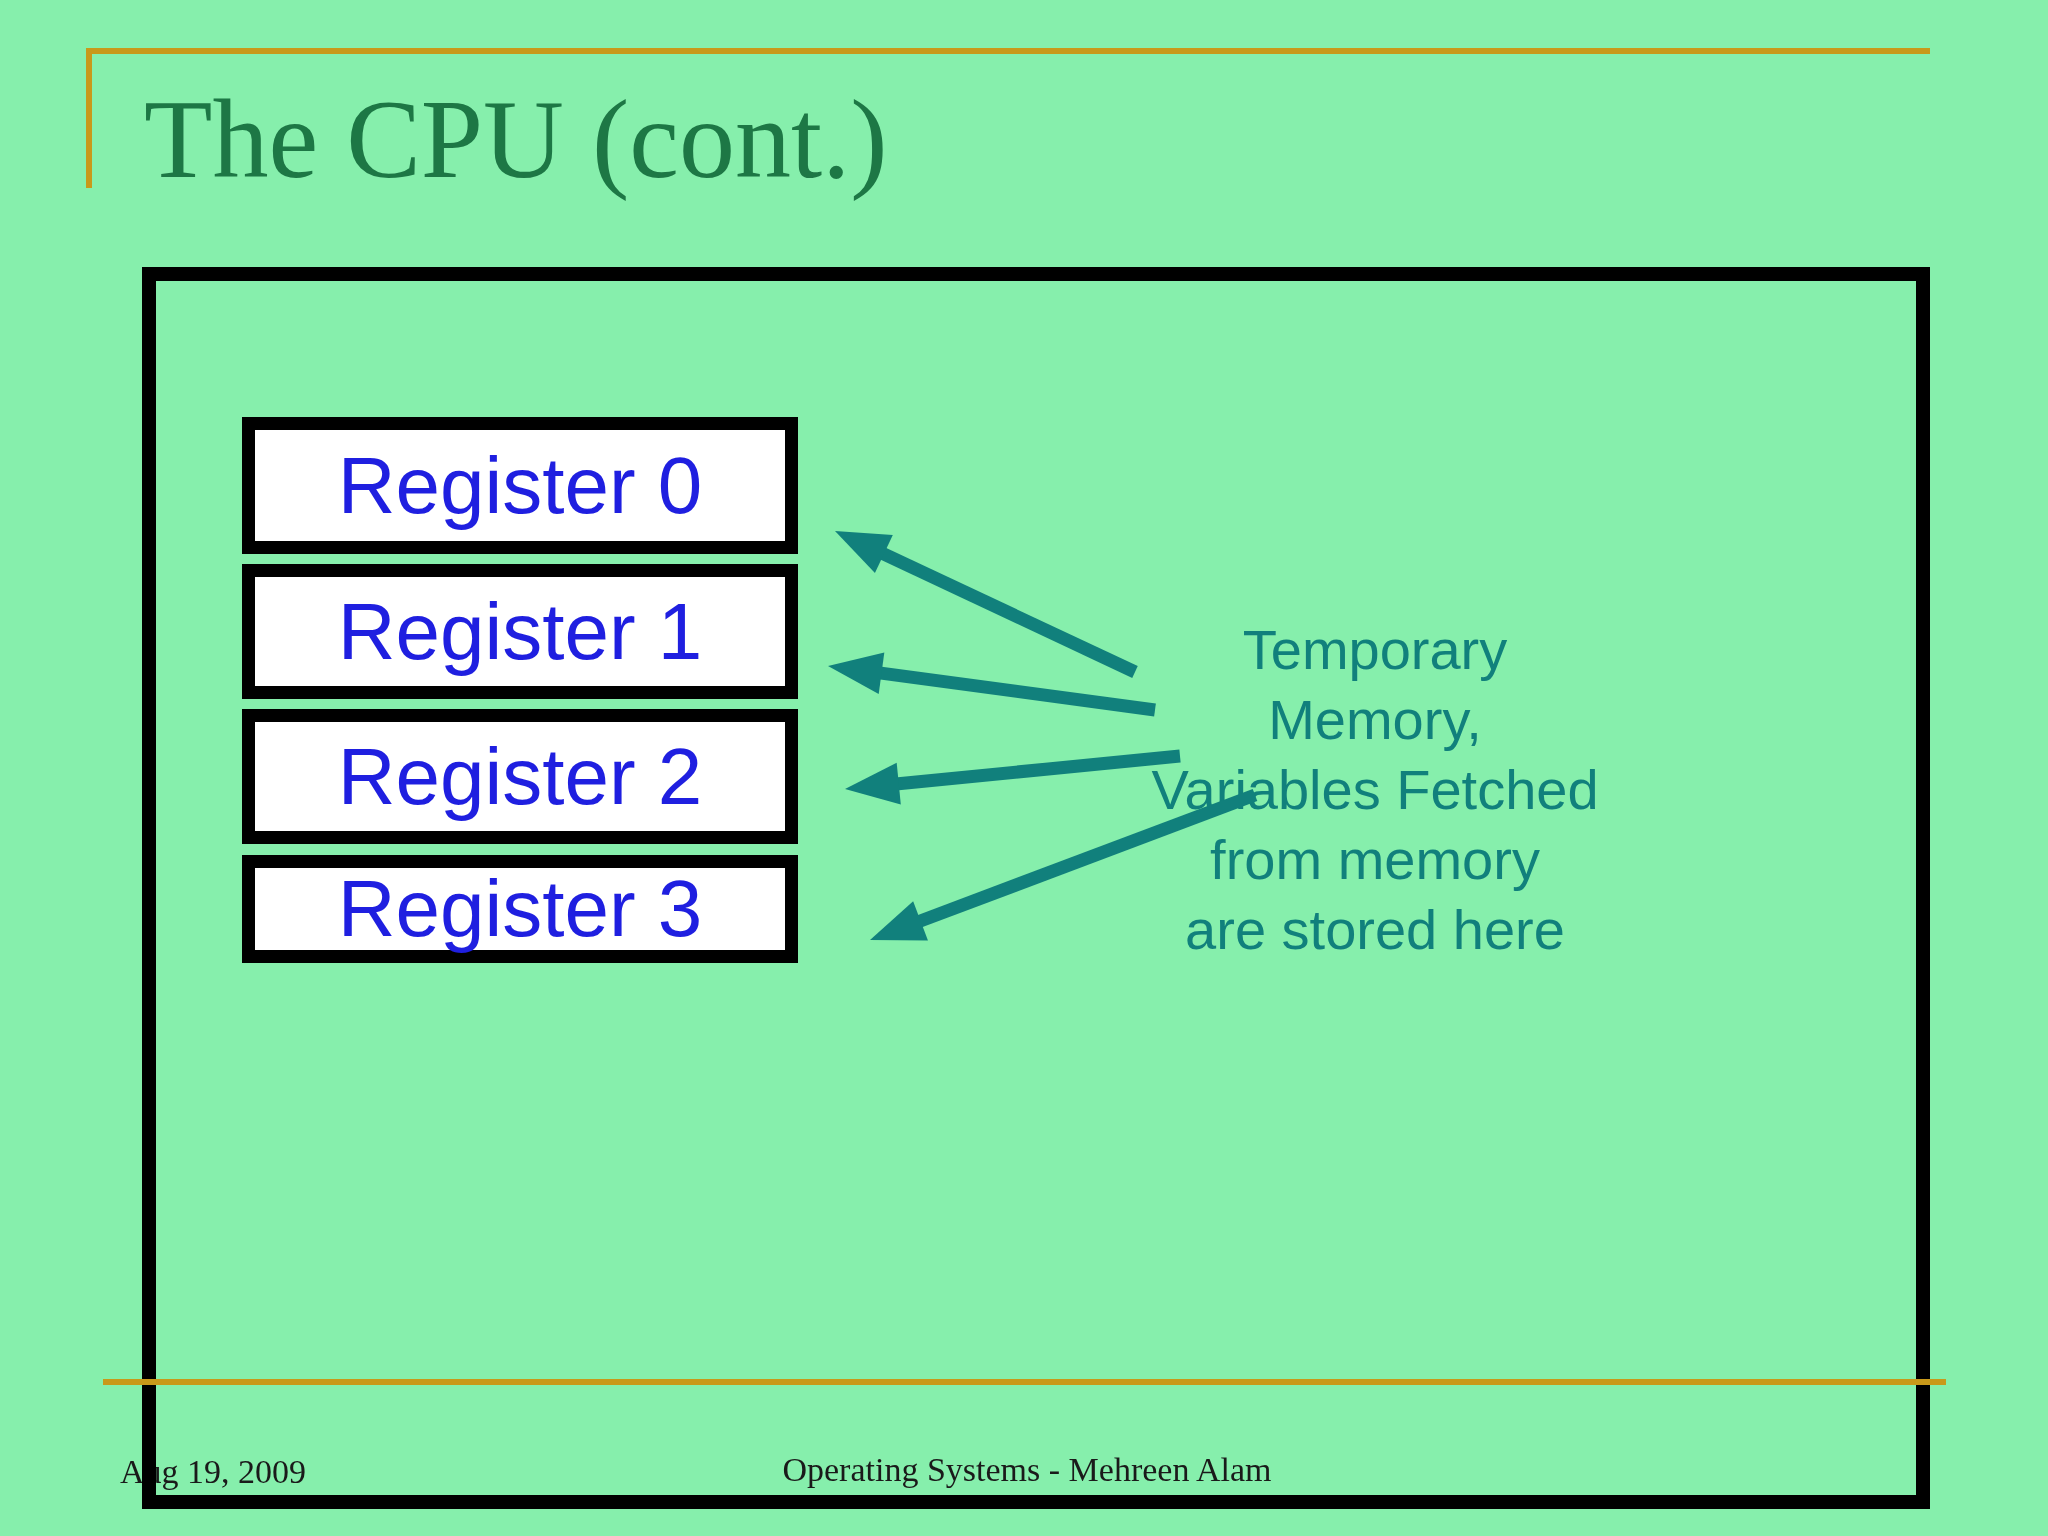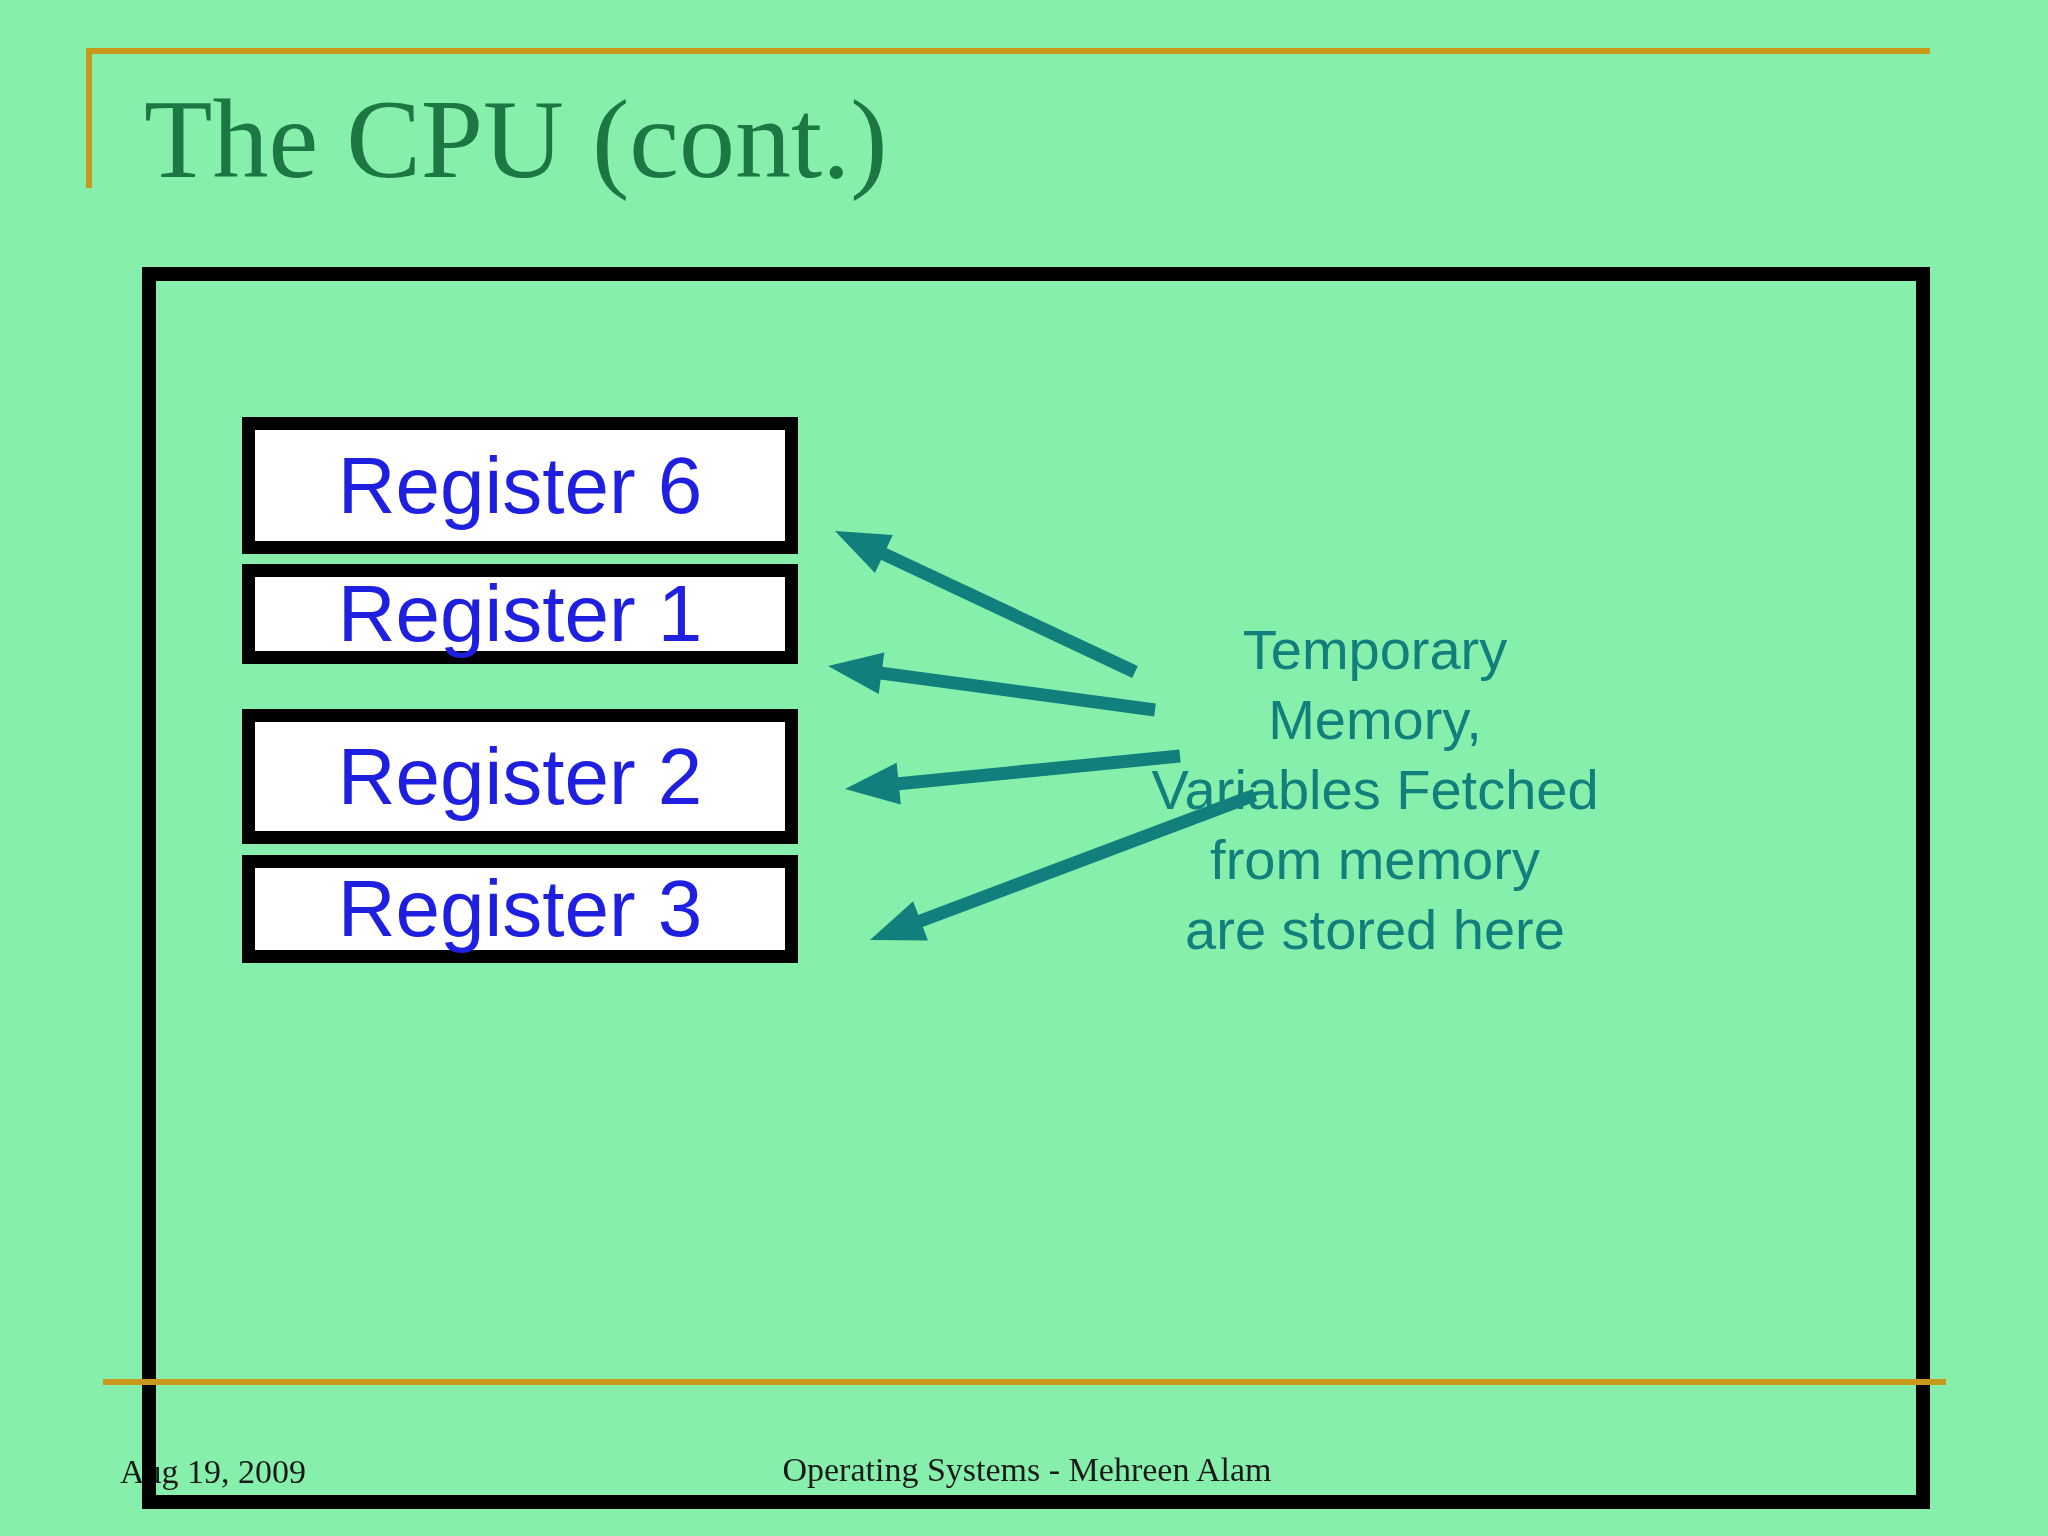--- a/index.html
+++ b/index.html
@@ -53,21 +53,21 @@
     border:13px solid var(--box-black);
     box-sizing:border-box;
     background:#ffffff;
     display:flex;align-items:center;justify-content:center;
     z-index:4;
   }
   .register-box .reg-label{
     font-size:80px;color:var(--register-blue);white-space:nowrap;
   }
   .reg0{top:417px;height:137px;}
-  .reg1{top:564px;height:100px;}
+  .reg1{top:564px;height:135px;}
   .reg2{top:709px;height:135px;}
   .reg3{top:855px;height:108px;}
   
   .arrows-svg{
     position:absolute;left:0;top:0;width:2048px;height:1536px;
     z-index:5;pointer-events:none;
   }
   
   .note{
     position:absolute;left:1125px;top:615px;width:500px;
@@ -104,21 +104,21 @@
   <div class="gold-line gold-top"></div>
   <div class="gold-line gold-left"></div>
   <div class="gold-line gold-bottom"></div>
 
   <div class="title">The CPU (cont.)</div>
 
   <div class="cpu-box"></div>
 
 
   <div class="register-box reg0">
-    <span class="reg-label">Register 6</span>
+    <span class="reg-label">Register 0</span>
   </div>
   <div class="register-box reg1">
     <span class="reg-label">Register 1</span>
   </div>
   <div class="register-box reg2">
     <span class="reg-label">Register 2</span>
   </div>
   <div class="register-box reg3">
     <span class="reg-label">Register 3</span>
   </div>

